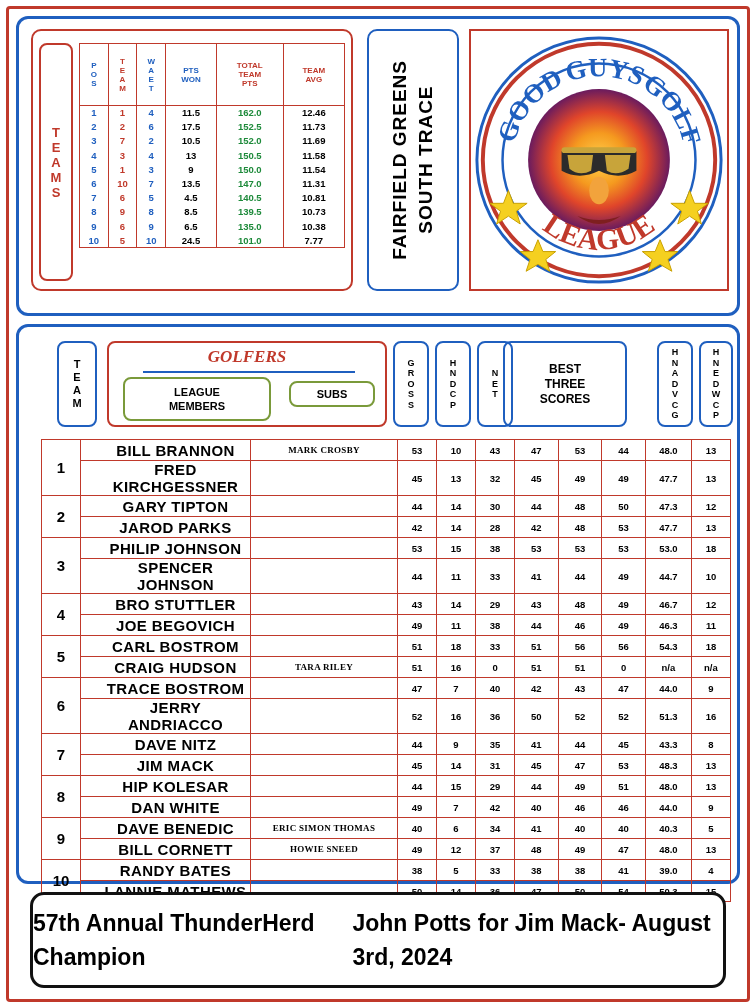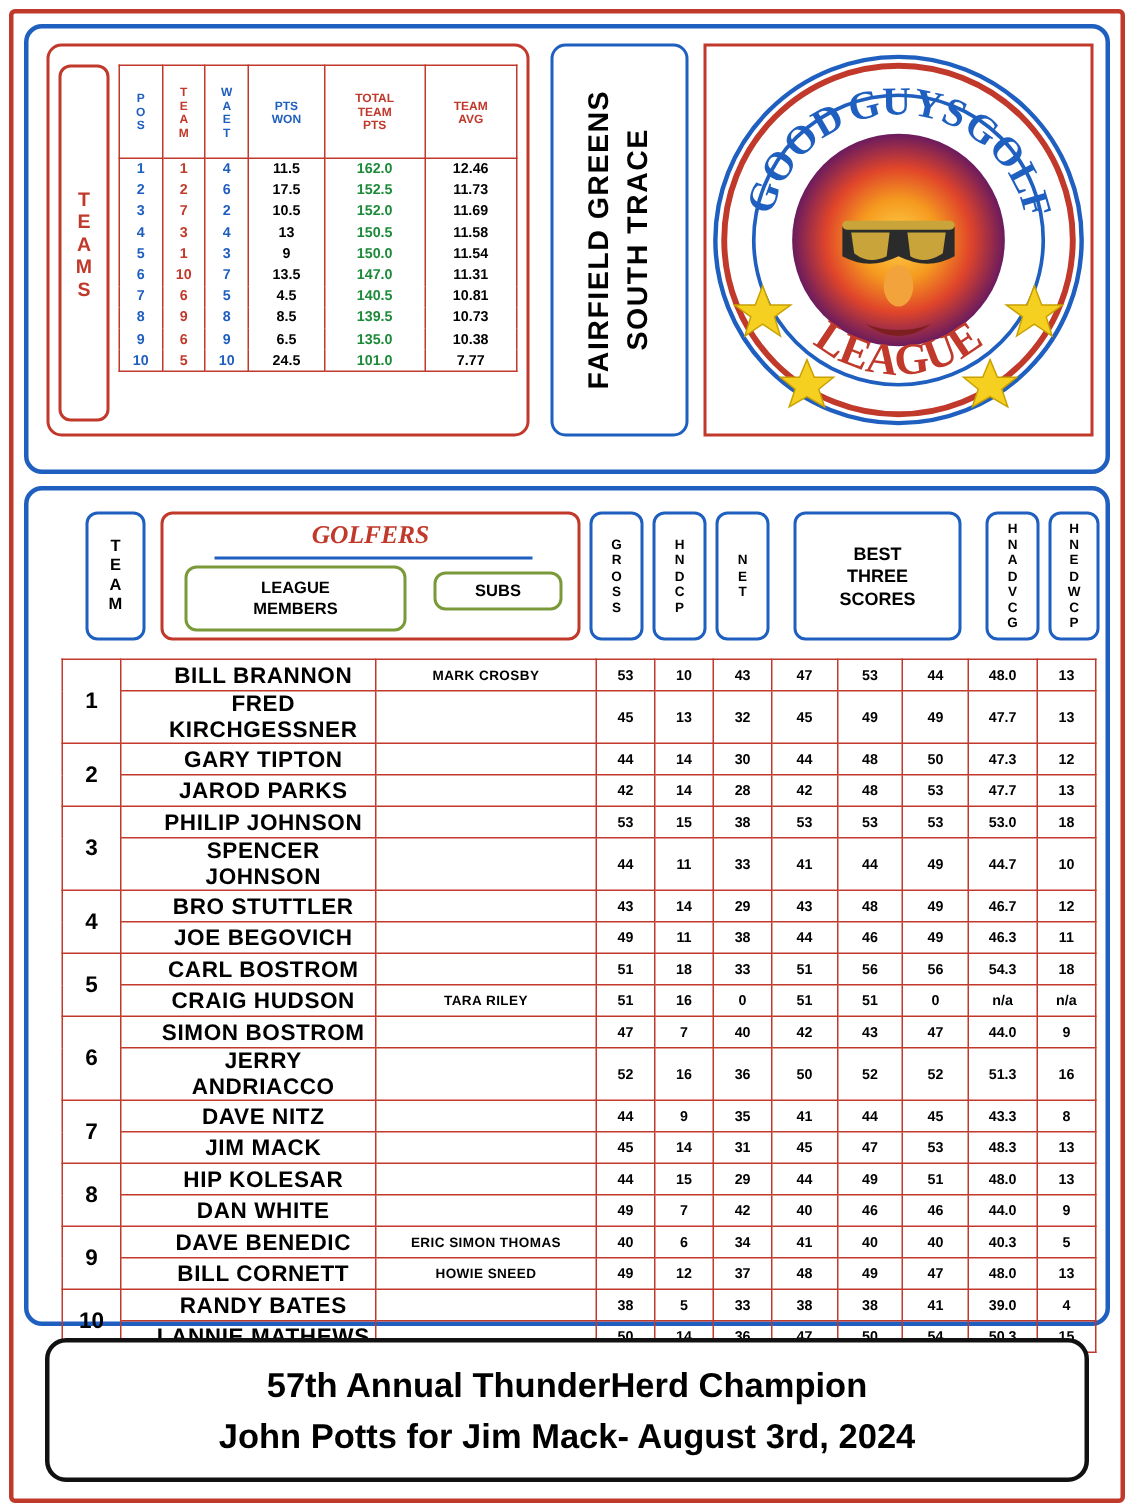--- a/index.html
+++ b/index.html
@@ -224,33 +224,34 @@
     text-align: center;
     font-size: 15px;
     letter-spacing: 0.4px;
     padding-left: 20px;
   }
   .score-table td.sub {
     width: 128px;
     text-align: center;
     font-size: 9px;
     letter-spacing: 0.3px;
+    font-family: Liberation Serif, serif;
   }
   .score-table td.num { width: 34px; }
   .score-table td.num3 { width: 38px; }
   .score-table td.avg { width: 40px; }
   .score-table td.nh { width: 34px; }
 
   
   .footer {
     position: absolute;
     left: 30px; top: 892px;
     width: 696px; height: 96px;
     border: 3px solid #111; border-radius: 14px;
-    display: flex; flex-direction: column;
+    display: flex; flex-direction: row;
     align-items: center; justify-content: center;
     background: #fff;
   }
   .footer div {
     font-size: 23px;
     font-weight: bold;
     color: #000;
     line-height: 34px;
   }
 </style>
@@ -483,21 +484,21 @@
         <span>C</span>
         <span>P</span>
       </div>
 
       <div class="hdr-col" style="left:448px; width:36px;">
         <span>N</span>
         <span>E</span>
         <span>T</span>
       </div>
 
-      <div class="hdr-col wide" style="left:500px; width:112px;">
+      <div class="hdr-col wide" style="left:474px; width:124px;">
         <span>BEST</span>
         <span>THREE</span>
         <span>SCORES</span>
       </div>
 
       <div class="hdr-col" style="left:628px; width:36px;">
         <span>H</span>
         <span>N</span>
         <span>A</span>
         <span>D</span>
@@ -639,21 +640,21 @@
             <td class="num">16</td>
             <td class="num">0</td>
             <td class="num3">51</td>
             <td class="num3">51</td>
             <td class="num3">0</td>
             <td class="avg">n/a</td>
             <td class="nh">n/a</td>
           </tr>
           <tr>
             <td class="teamno" rowspan="2">6</td>
-            <td class="member">SIMON  BOSTROM</td>
+            <td class="member">TRACE  BOSTROM</td>
             <td class="sub"></td>
             <td class="num">47</td>
             <td class="num">7</td>
             <td class="num">40</td>
             <td class="num3">42</td>
             <td class="num3">43</td>
             <td class="num3">47</td>
             <td class="avg">44.0</td>
             <td class="nh">9</td>
           </tr>

